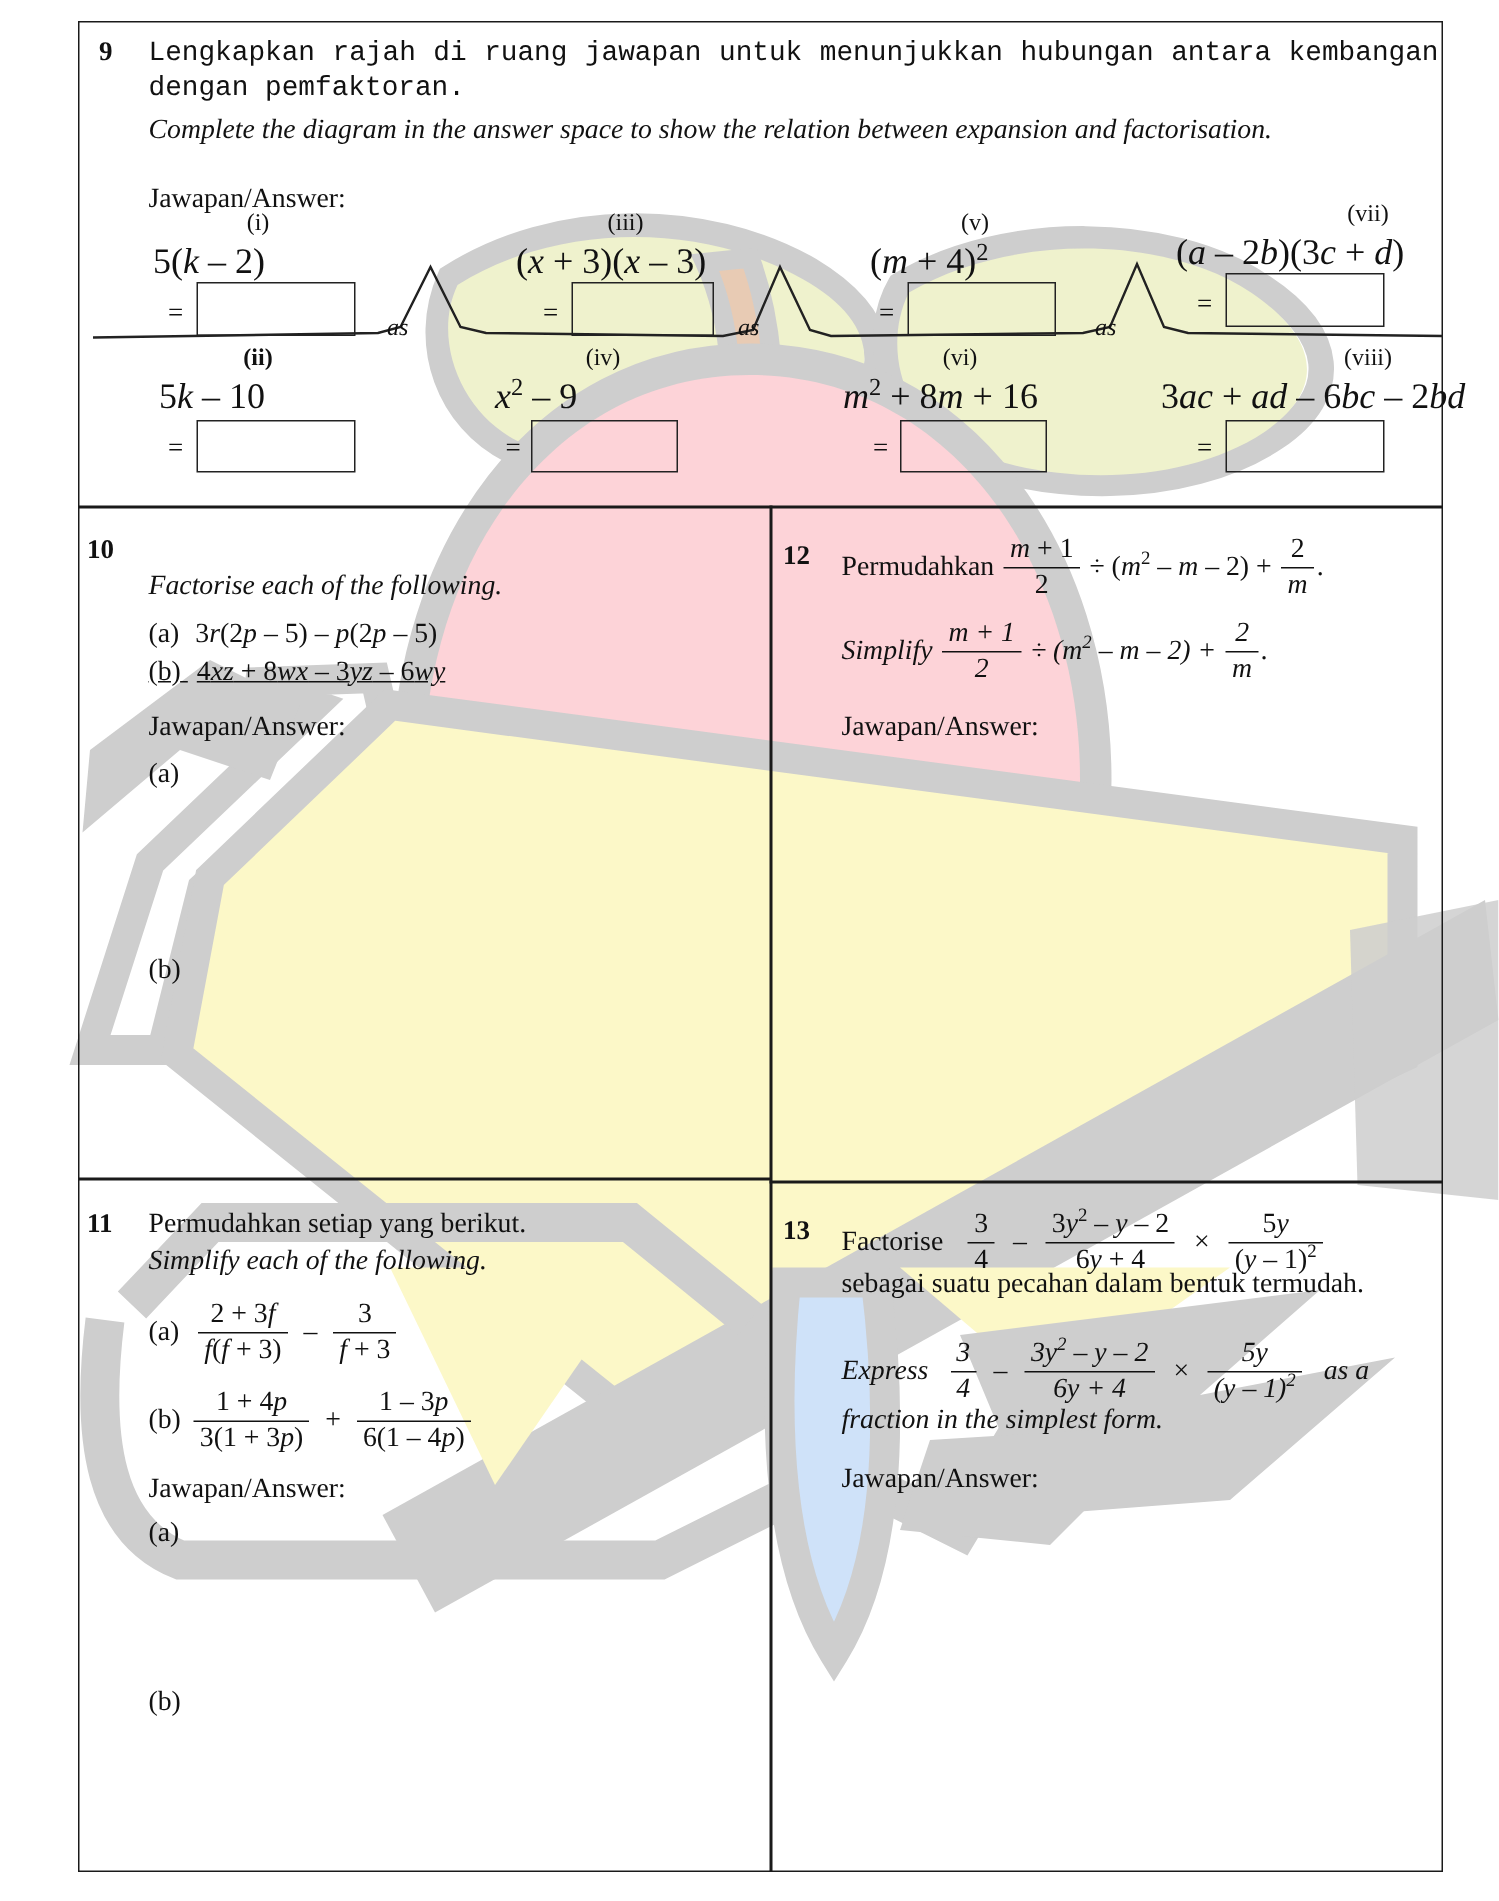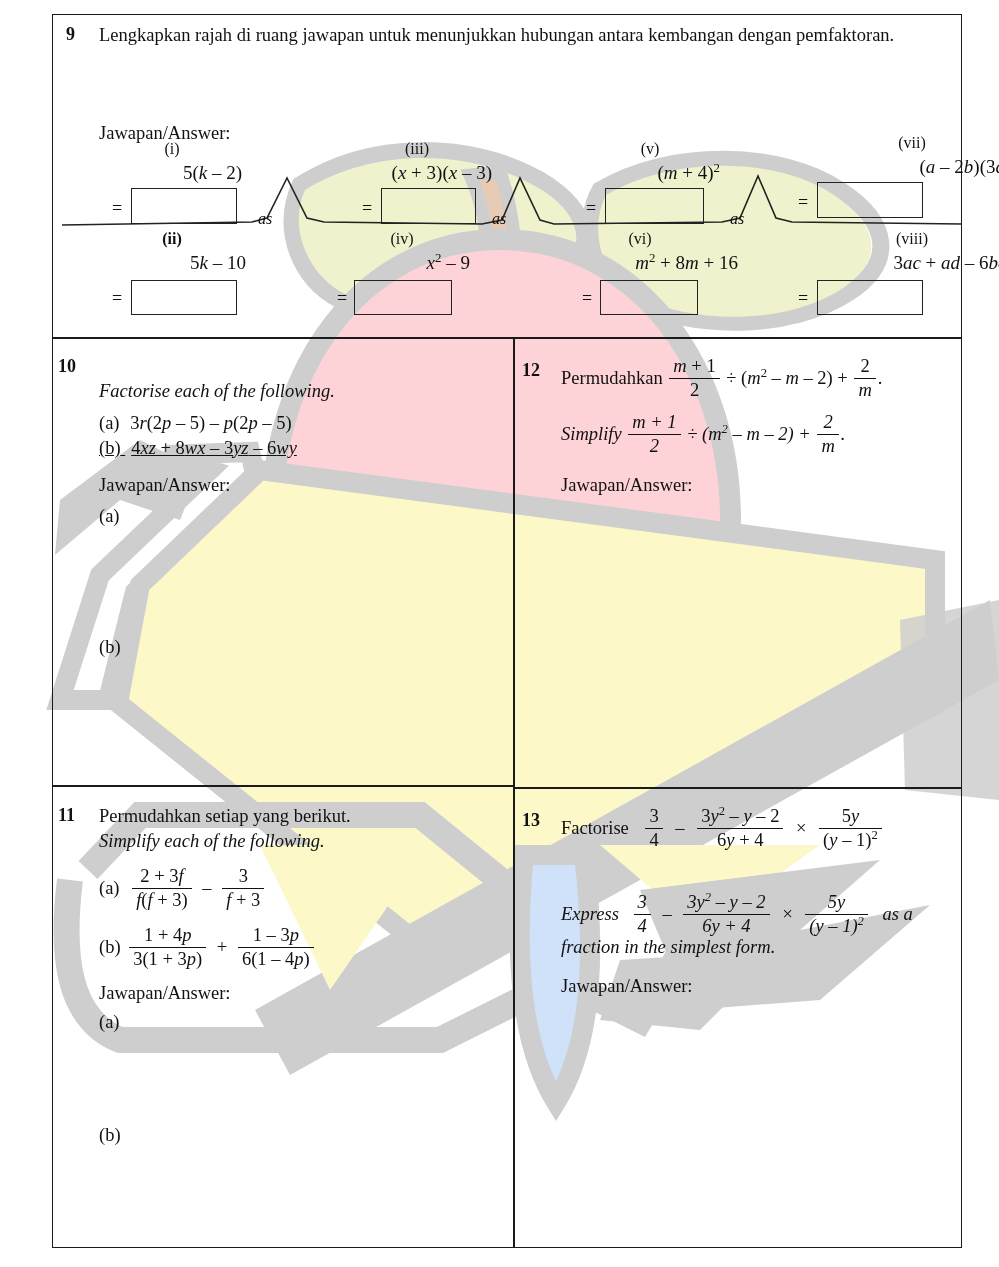--- a/index.html
+++ b/index.html
@@ -101,22 +101,22 @@
     height: 195px;
   }
   .dlabel {
     position: absolute;
     font-size: 16px;
     text-align: center;
     white-space: nowrap;
   }
   .dexpr {
     position: absolute;
-    font-size: 19px;
-    text-align: right;
+    font-size: 24px;
+    text-align: left;
     white-space: nowrap;
   }
   .dbox {
     position: absolute;
     border: 1.5px solid #222;
     background: transparent;
   }
   .deq {
     position: absolute;
     font-size: 18px;
@@ -177,21 +177,22 @@
 
 <div id="page-frame"></div>
 <div class="hrule" style="left:52px; top:337px; width:910px;"></div>
 <div class="hrule" style="left:52px; top:785px; width:462px;"></div>
 <div class="hrule" style="left:513px; top:787px; width:449px;"></div>
 <div class="vrule" style="left:513px; top:337px; height:911px;"></div>
 
 <div id="content">
 
   <div class="qnum" style="left:66px; top:24px;">9</div>
-  <div class="qbody" style="left:99px; top:24px; width:860px; text-align:justify;">Lengkapkan rajah di ruang jawapan untuk menunjukkan hubungan antara kembangan dengan pemfaktoran.</div>
+  <div class="qbody" style="left:99px; top:24px; width:860px; text-align:justify;font-family:Liberation Mono, monospace;">Lengkapkan rajah di ruang jawapan untuk menunjukkan hubungan antara kembangan dengan pemfaktoran.</div>
+  <div class="qbody it" style="left:99px; top:76px; width:860px;">Complete the diagram in the answer space to show the relation between expansion and factorisation.</div>
   <div class="qbody" style="left:99px; top:122px;"><span>Jawapan/Answer:</span></div>
 
   <div id="diagram">
     <svg width="900" height="195">
 
       <path d="M0 85 L190 82 L205 78 L225 38 L245 78 L262 82 L420 84 L440 80 L458 38 L478 80 L492 84 L660 82 L678 78 L696 36 L714 78 L730 82 L900 84" fill="none" stroke="#222" stroke-width="1.6"></path>
     </svg>
 
     <div class="dlabel" style="left:50px; top:0px; width:120px;">(i)</div>
     <div class="dexpr" style="left:40px; top:22px; width:140px;">5(<i>k</i> – 2)</div>
@@ -334,20 +335,21 @@
     <span class="frac">
       <span class="num">3<i>y</i><sup>2</sup> – <i>y</i> – 2</span>
       <span class="den">6<i>y</i> + 4</span>
     </span>
     <span style="margin:0 6px;">×</span>
     <span class="frac">
       <span class="num">5<i>y</i></span>
       <span class="den">(<i>y</i> – 1)<sup>2</sup></span>
     </span>
   </div>
+  <div class="qbody" style="left:561px; top:845px; width:408px; text-align:justify;">sebagai suatu pecahan dalam bentuk termudah.</div>
 
   <div class="qbody it" style="left:561px; top:892px; width:420px;">
     <span>Express</span>
     <span class="frac" style="margin-left:10px;">
       <span class="num">3</span>
       <span class="den">4</span>
     </span>
     <span style="margin:0 5px;">–</span>
     <span class="frac">
       <span class="num">3<i>y</i><sup>2</sup> – <i>y</i> – 2</span>

